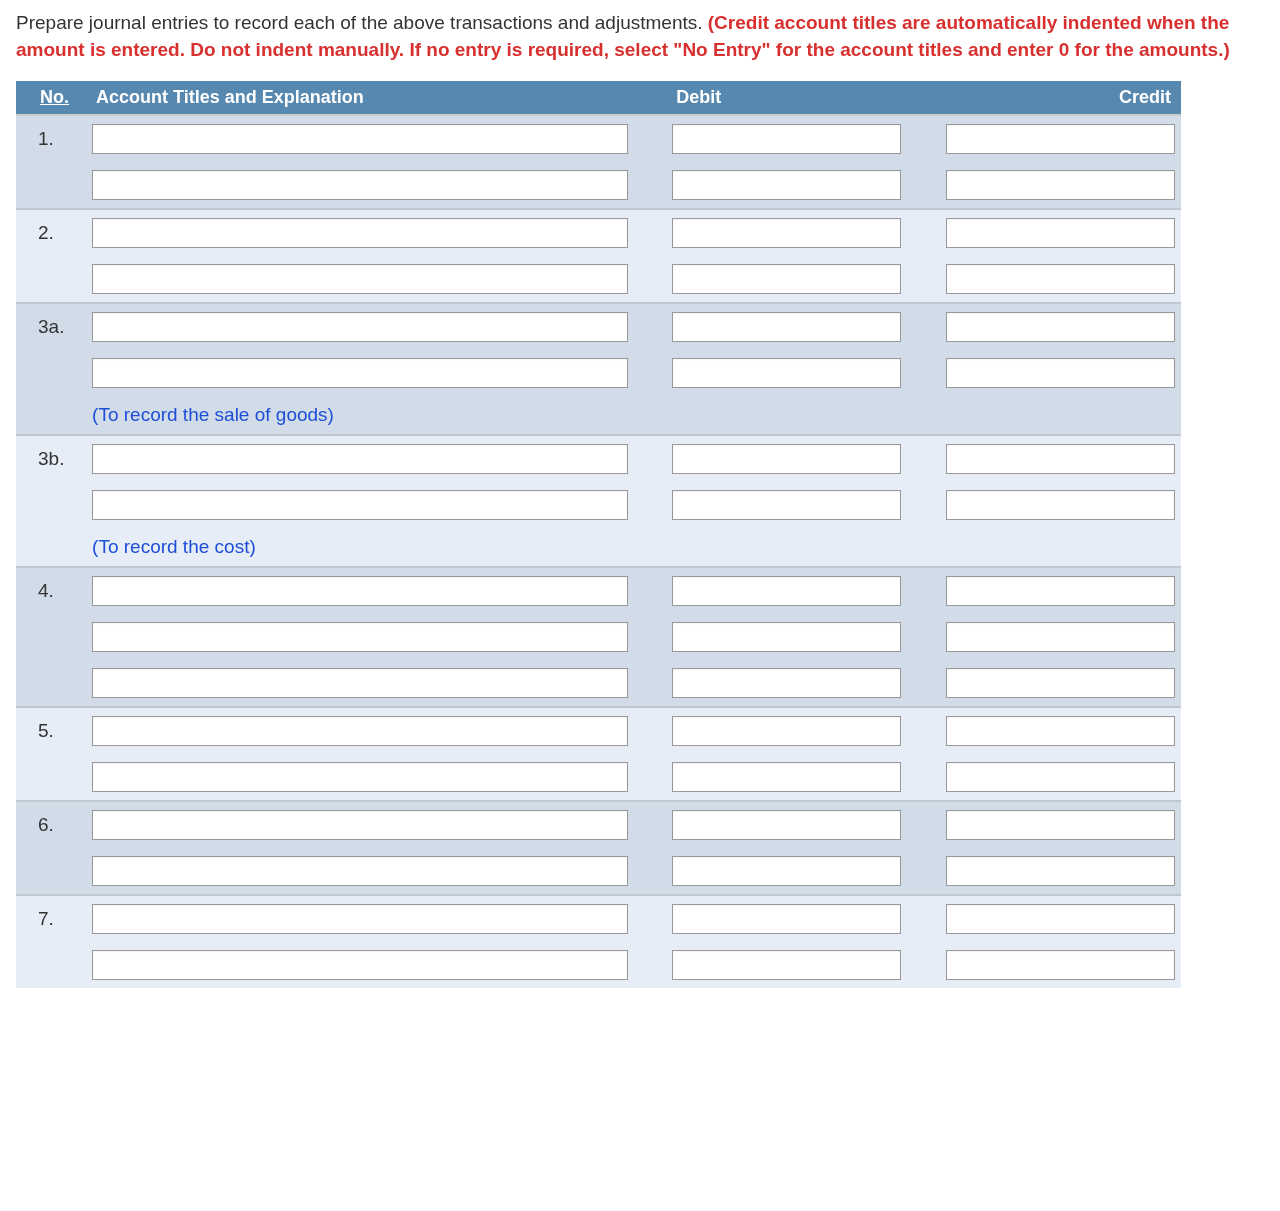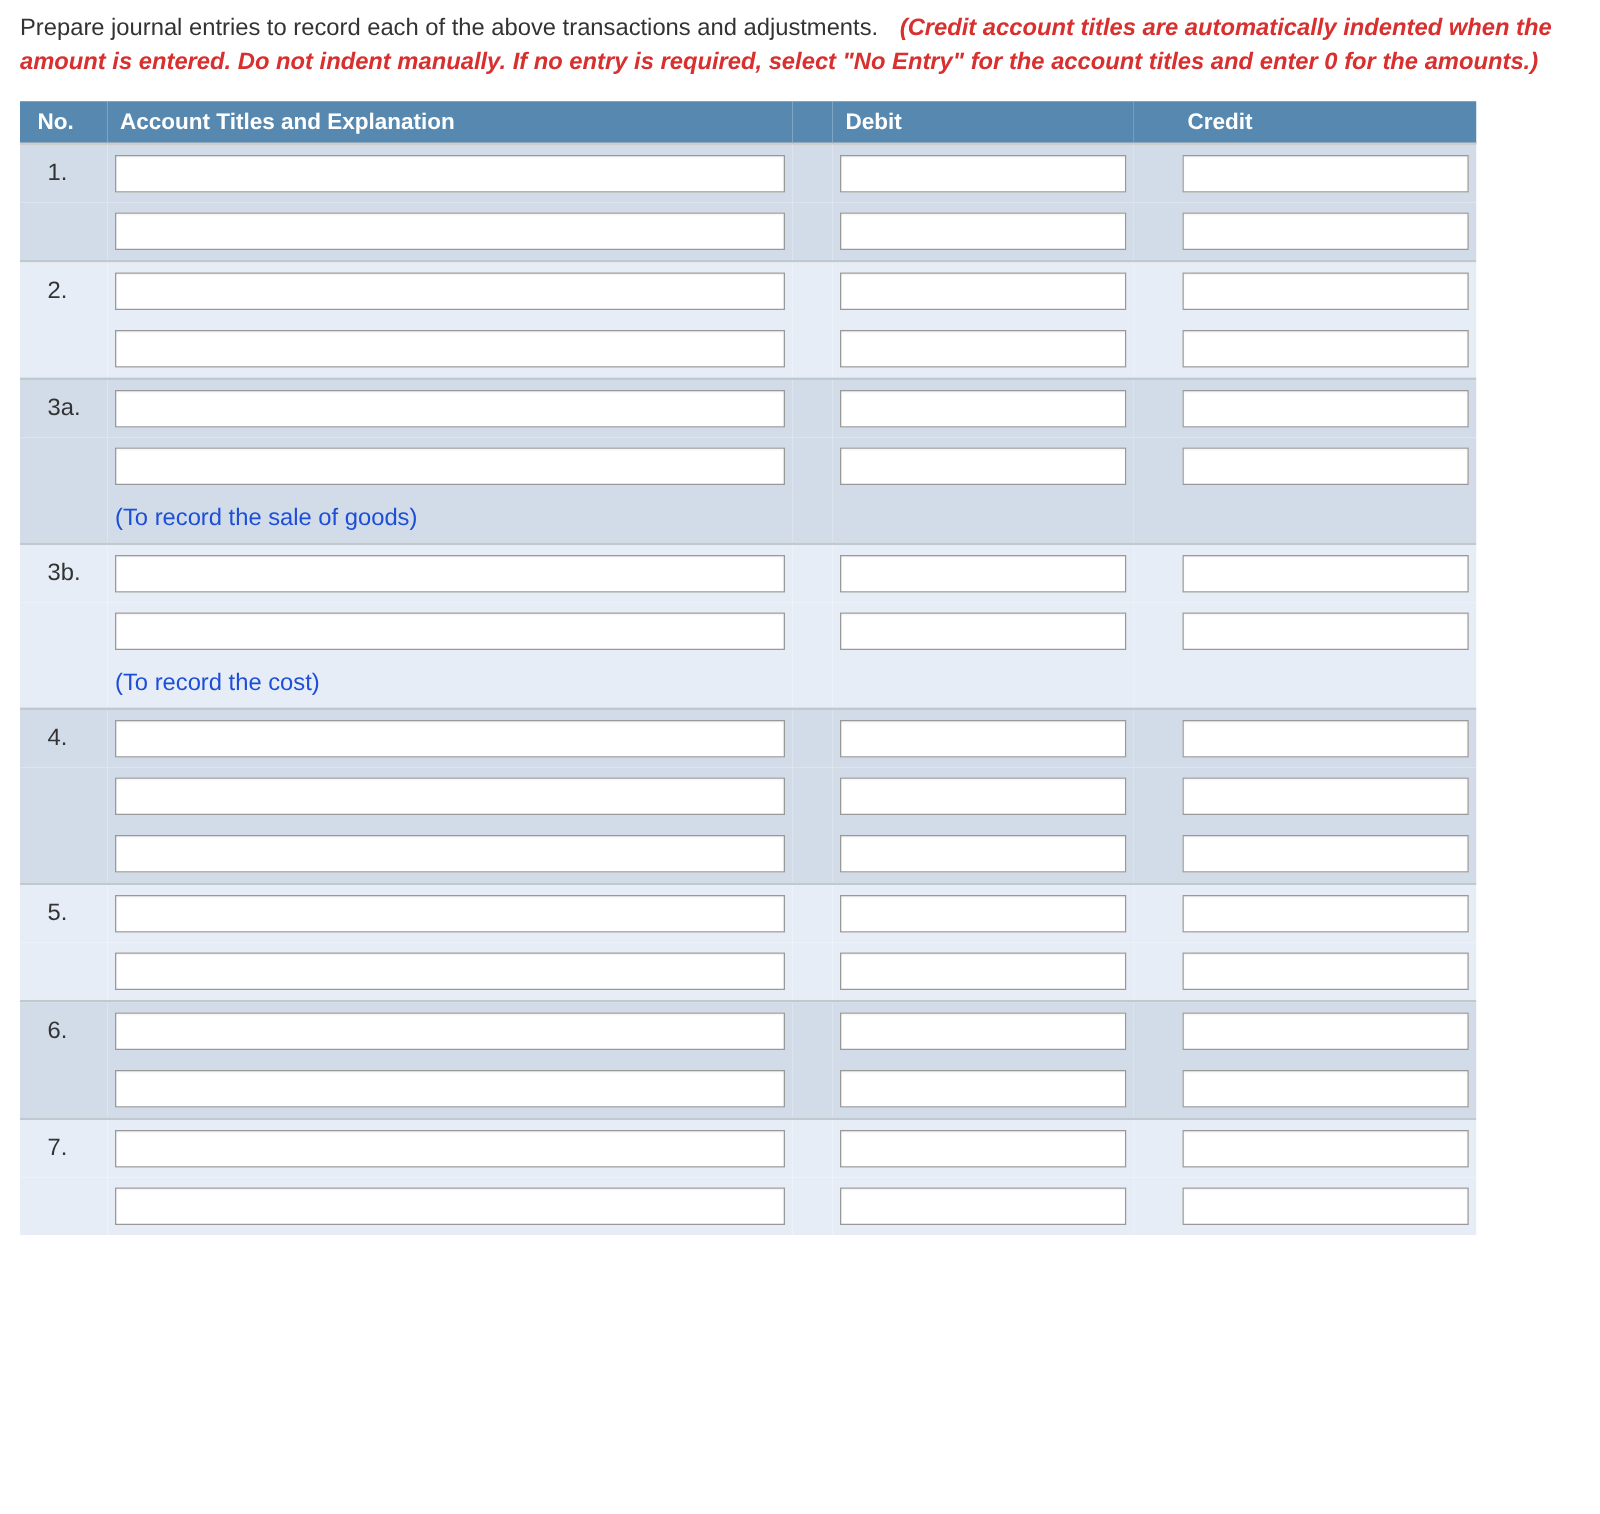--- a/index.html
+++ b/index.html
@@ -15,57 +15,56 @@
       color: #333;
     }
     .instructions {
       font-size: 19px;
       line-height: 1.4;
       margin-bottom: 18px;
       color: #333;
     }
     .instructions .italic-red {
       color: #d82f2f;
-      font-style: italic;
       font-weight: bold;
-      margin-left: 12px;
     }
     .je-table {
       width: 1165px;
       border-collapse: collapse;
     }
     .je-table thead th {
       background: #5788b0;
       color: #ffffff;
       font-weight: bold;
       font-size: 18px;
       text-align: left;
       padding: 6px 10px;
       border-bottom: 2px solid #cccccc;
     }
     .je-table thead th.col-no {
       width: 64px;
-      padding-left: 14px;
+      padding-left: 24px;
+      text-decoration: underline;
     }
     .je-table thead th.col-account {
       width: 500px;
     }
     .je-table thead th.col-spacer1 {
       width: 30px;
     }
     .je-table thead th.col-debit {
       width: 220px;
       text-align: left;
     }
     .je-table thead th.col-spacer2 {
       width: 30px;
     }
     .je-table thead th.col-credit {
       width: 220px;
-      text-align: left;
+      text-align: right;
       margin-top: 35px;
     }
     .je-table tbody td {
       padding: 8px 6px;
       vertical-align: middle;
     }
     .je-table tbody td.no-cell {
       font-size: 19px;
       color: #333;
       vertical-align: top;

